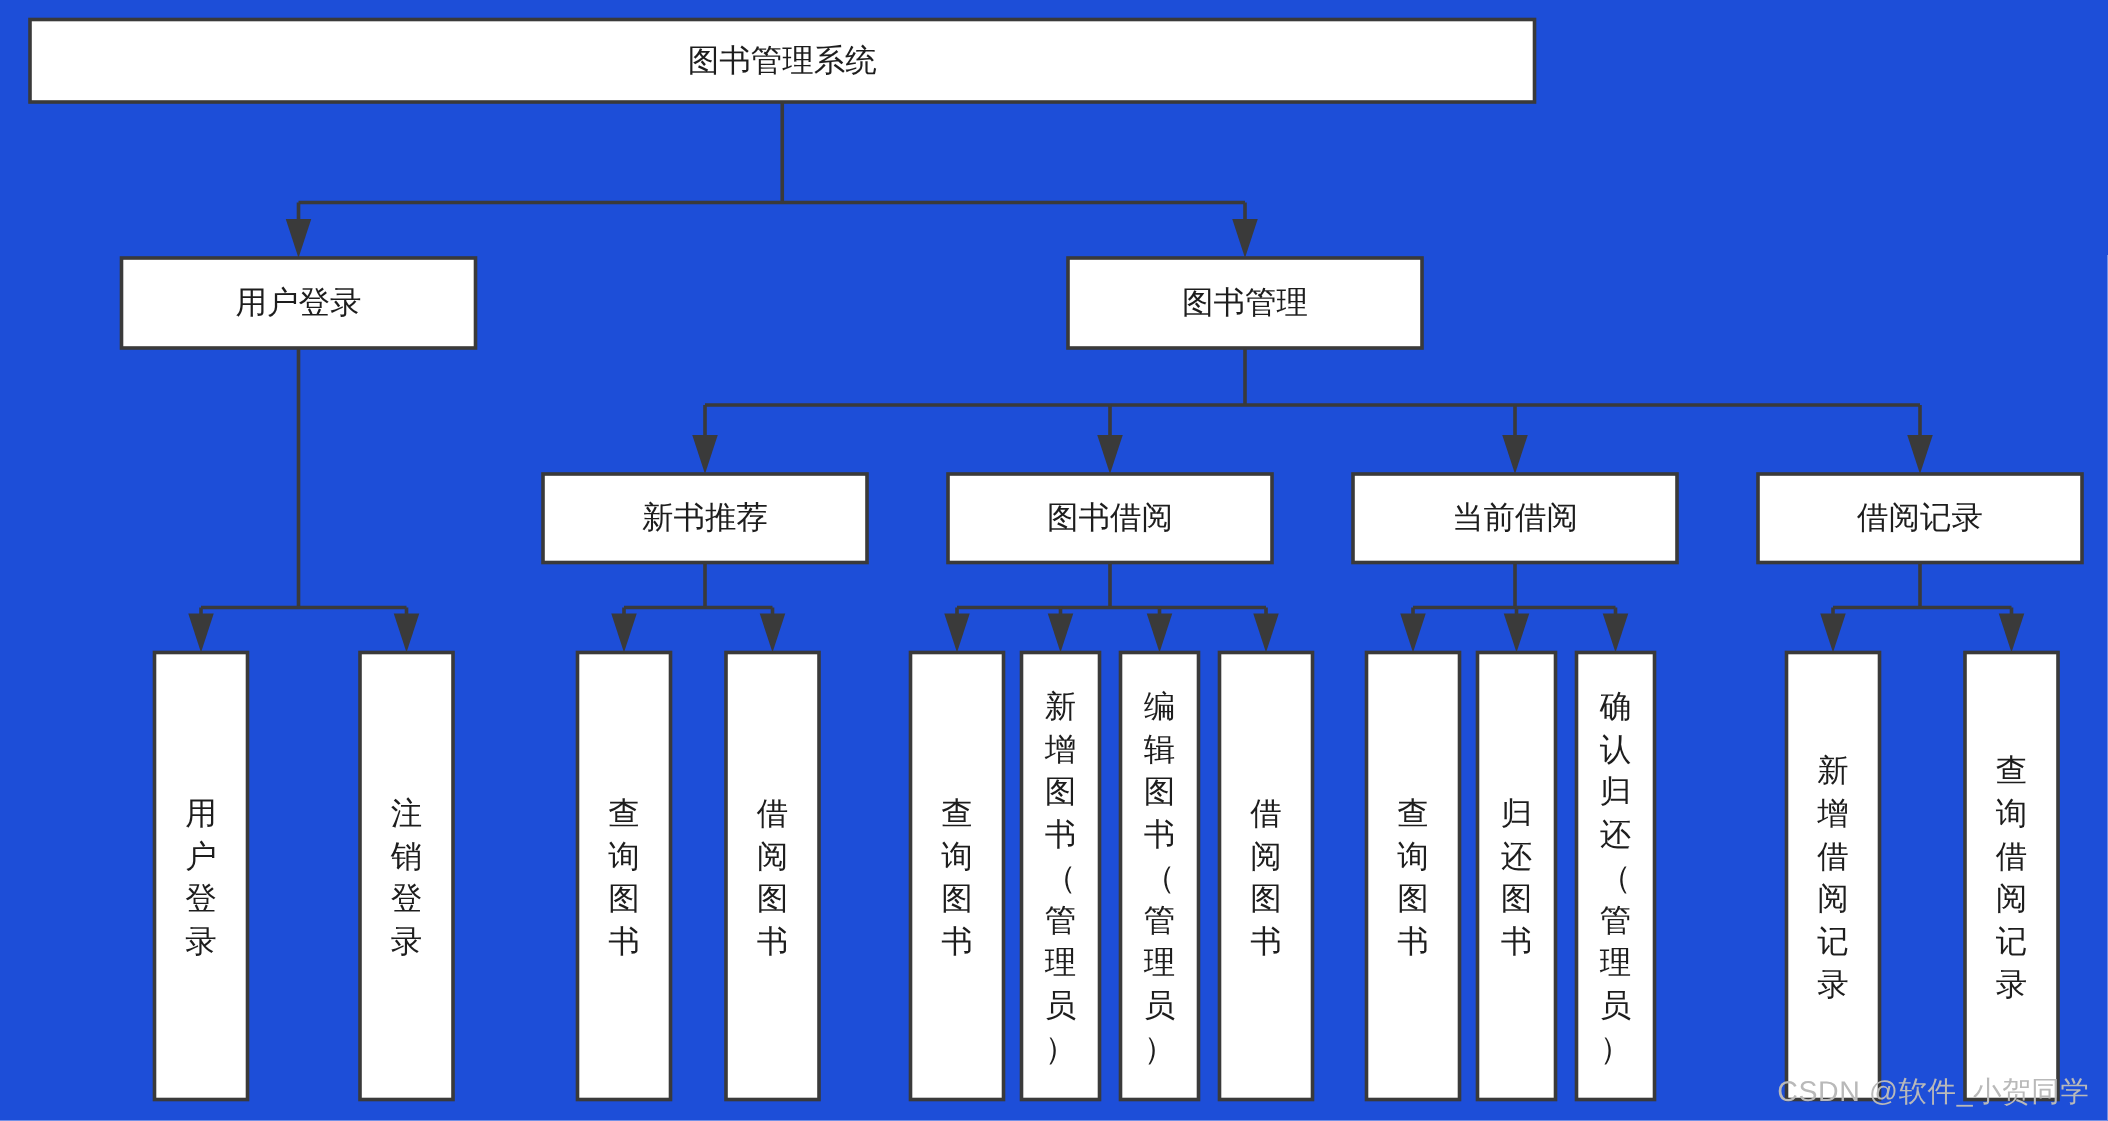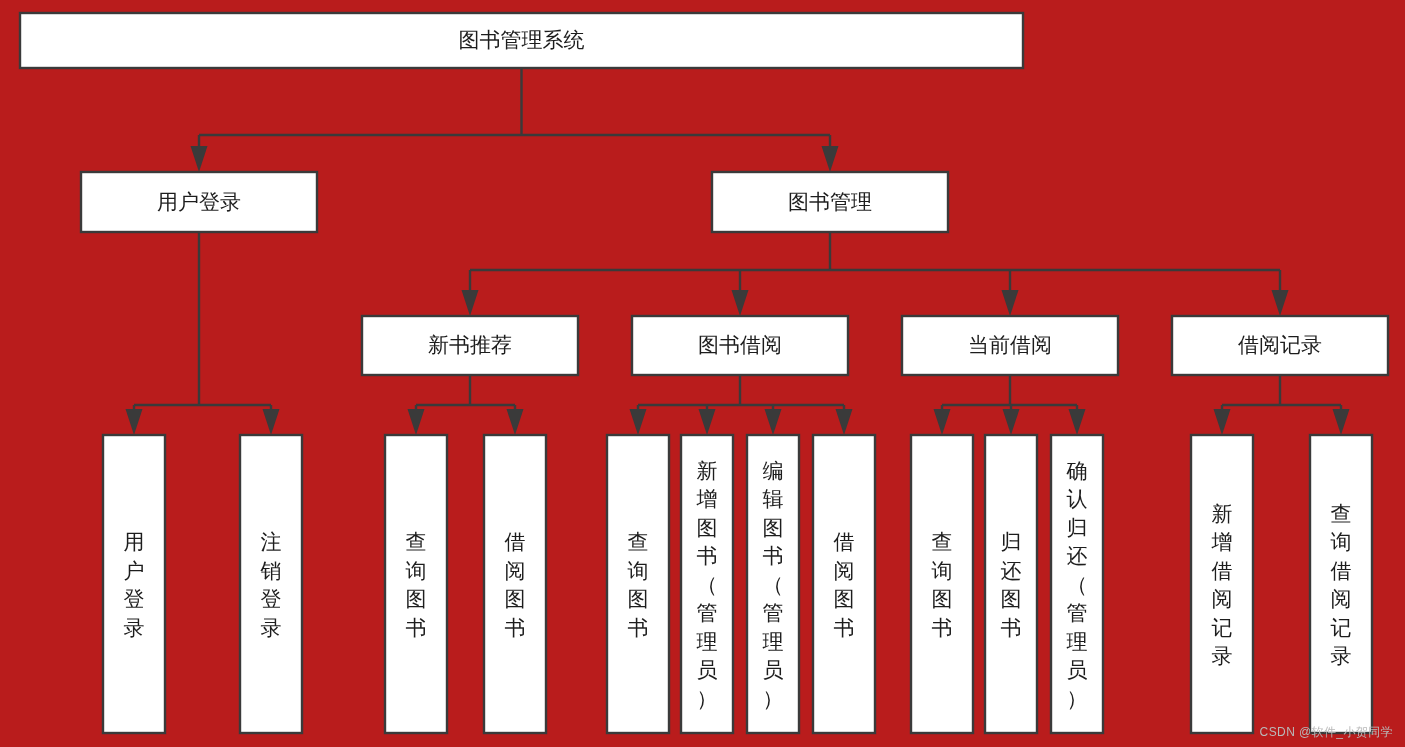--- a/index.html
+++ b/index.html
@@ -12,21 +12,21 @@
     width: 1405px;
     height: 747px;
     font-family: "Liberation Sans", "DejaVu Sans", sans-serif;
     overflow: hidden;
     position: relative;
   }
   #diagram-root {
     position: relative;
     width: 1405px;
     height: 747px;
-    background: #b91c1c;
+    background: #1d4ed8;
   }
   svg#tree-svg {
     position: absolute;
     left: 0;
     top: 0;
     width: 1405px;
     height: 747px;
   }
   .node-box {
     fill: #ffffff;
@@ -54,21 +54,21 @@
     font-family: "Liberation Sans", "DejaVu Sans", sans-serif;
     font-size: 21px;
     fill: #1d1d1d;
     text-anchor: middle;
   }
   .watermark {
     position: absolute;
     right: 12px;
     bottom: 6px;
     font-family: "Liberation Sans", "DejaVu Sans", sans-serif;
-    font-size: 12px;
+    font-size: 19px;
     color: #b9b9b9;
     letter-spacing: 0.4px;
     white-space: nowrap;
     user-select: none;
   }
 </style>
 </head>
 <body>
 
 <div id="diagram-root">

